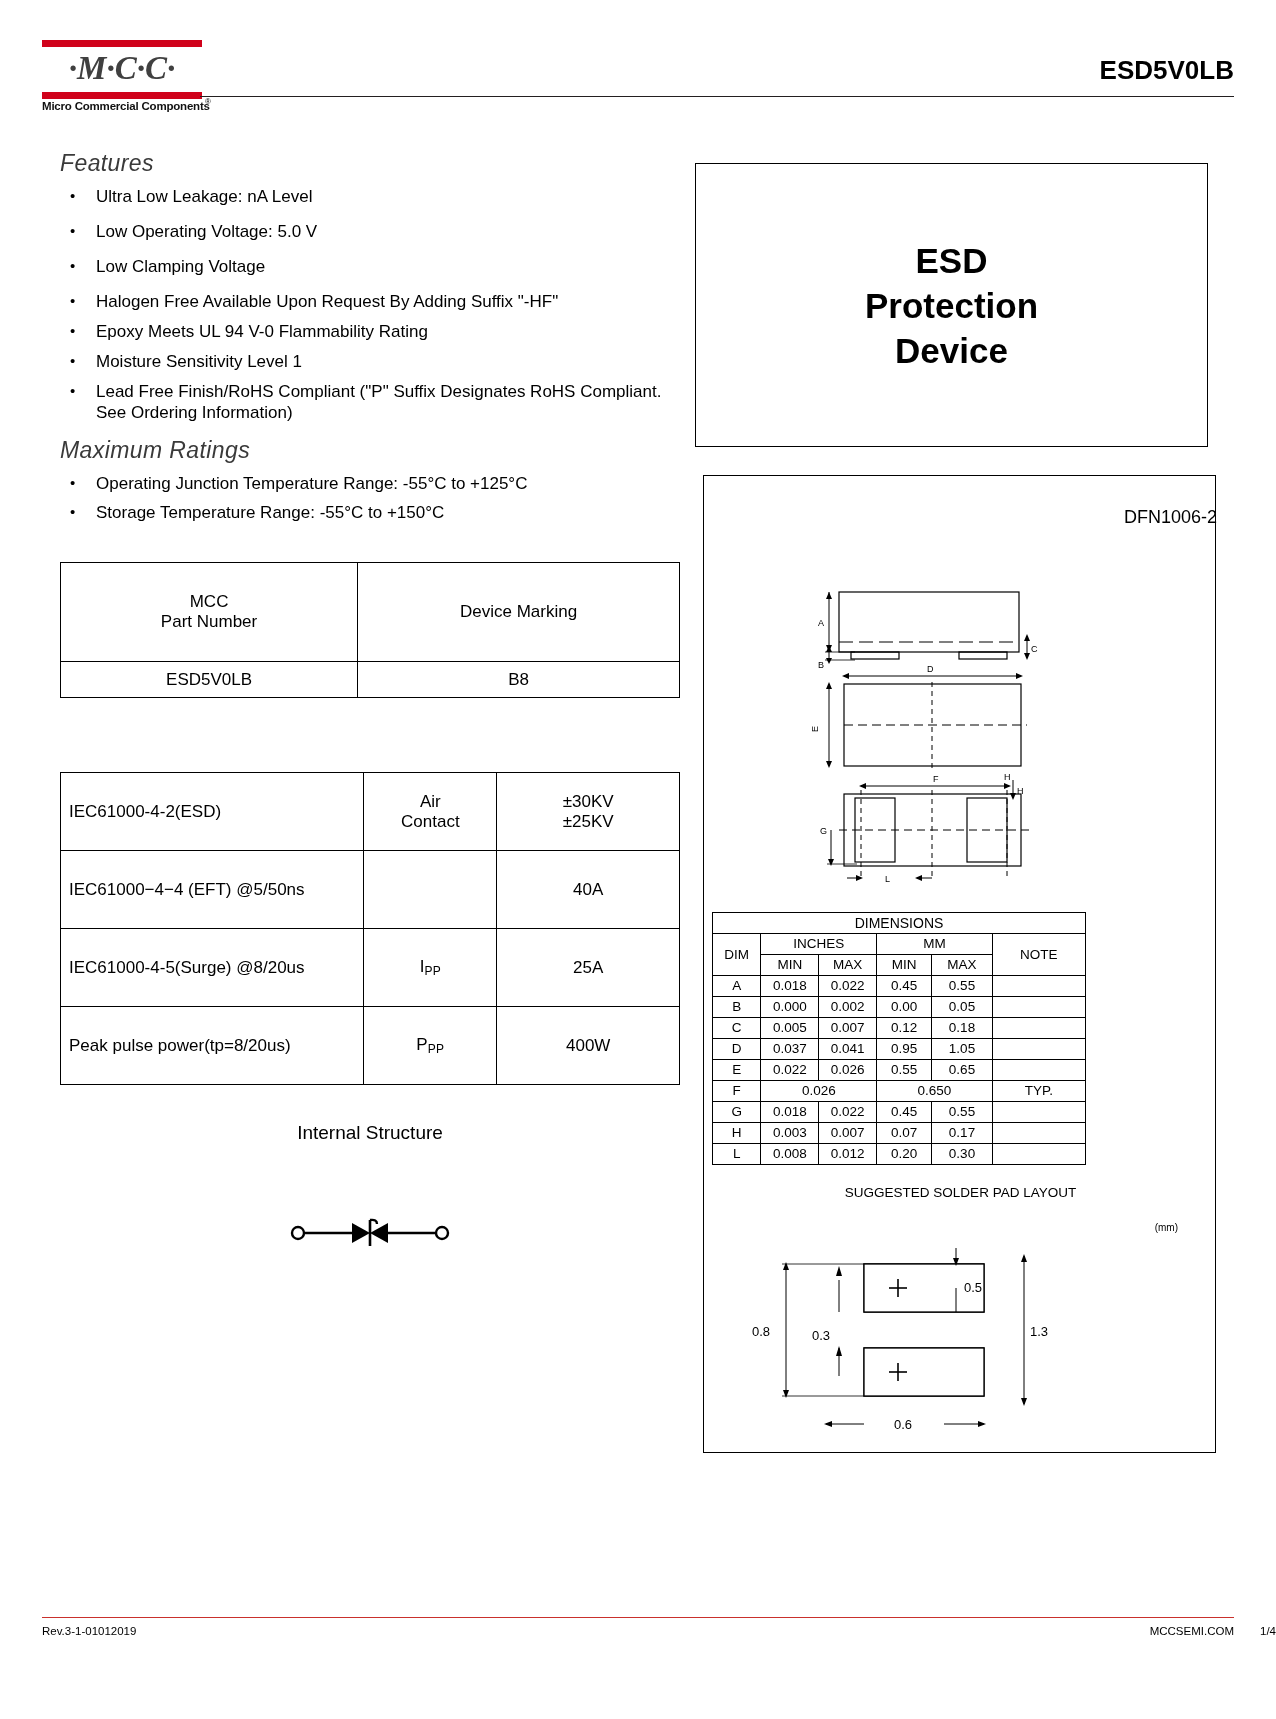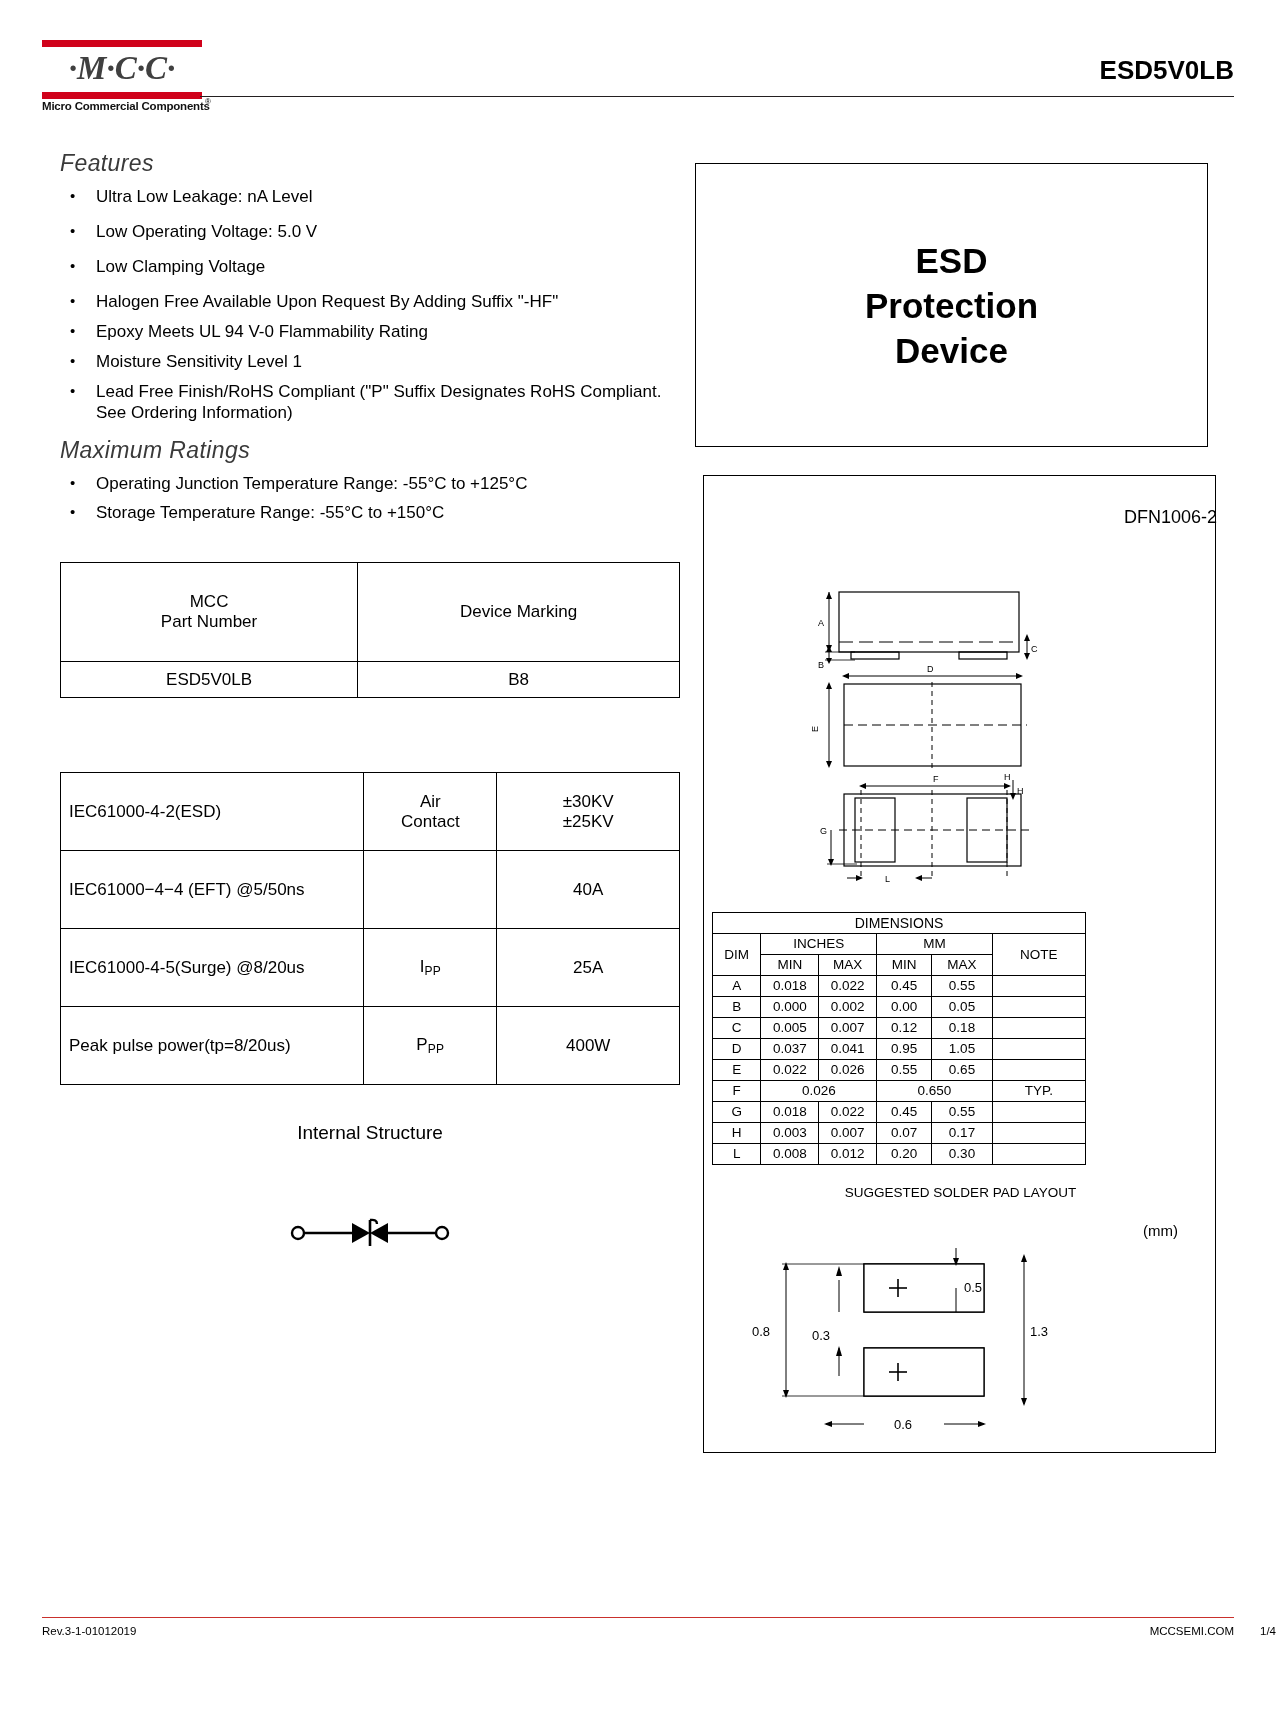--- a/index.html
+++ b/index.html
@@ -113,21 +113,21 @@
     border:1px solid #000; text-align:center; font-weight:normal;
     height:21px; padding:0 2px; line-height:20px;
   }
   #dims .hdr { font-size:14px; }
 
   #solder-title {
     position:absolute; left:0; top:709px; width:513px; text-align:center;
     font-size:13.5px;
   }
   #solder-title b { font-weight:normal; }
-  #mm-label { position:absolute; right:37px; top:746px; font-size:15px; }
+  #mm-label { position:absolute; right:37px; top:746px; font-size:10px; }
   #solder-draw { position:absolute; left:30px; top:760px; }
 
   
   #footer-rule {
     position:absolute; left:42px; top:1617px; width:1192px; height:1px;
     background:#c9302c;
   }
   #footer { position:absolute; left:0; top:1625px; width:1276px; height:40px; font-size:11.5px; }
   #rev { position:absolute; left:42px; top:0; }
   #pageno { position:absolute; left:0; top:0; width:1276px; text-align:right; }

